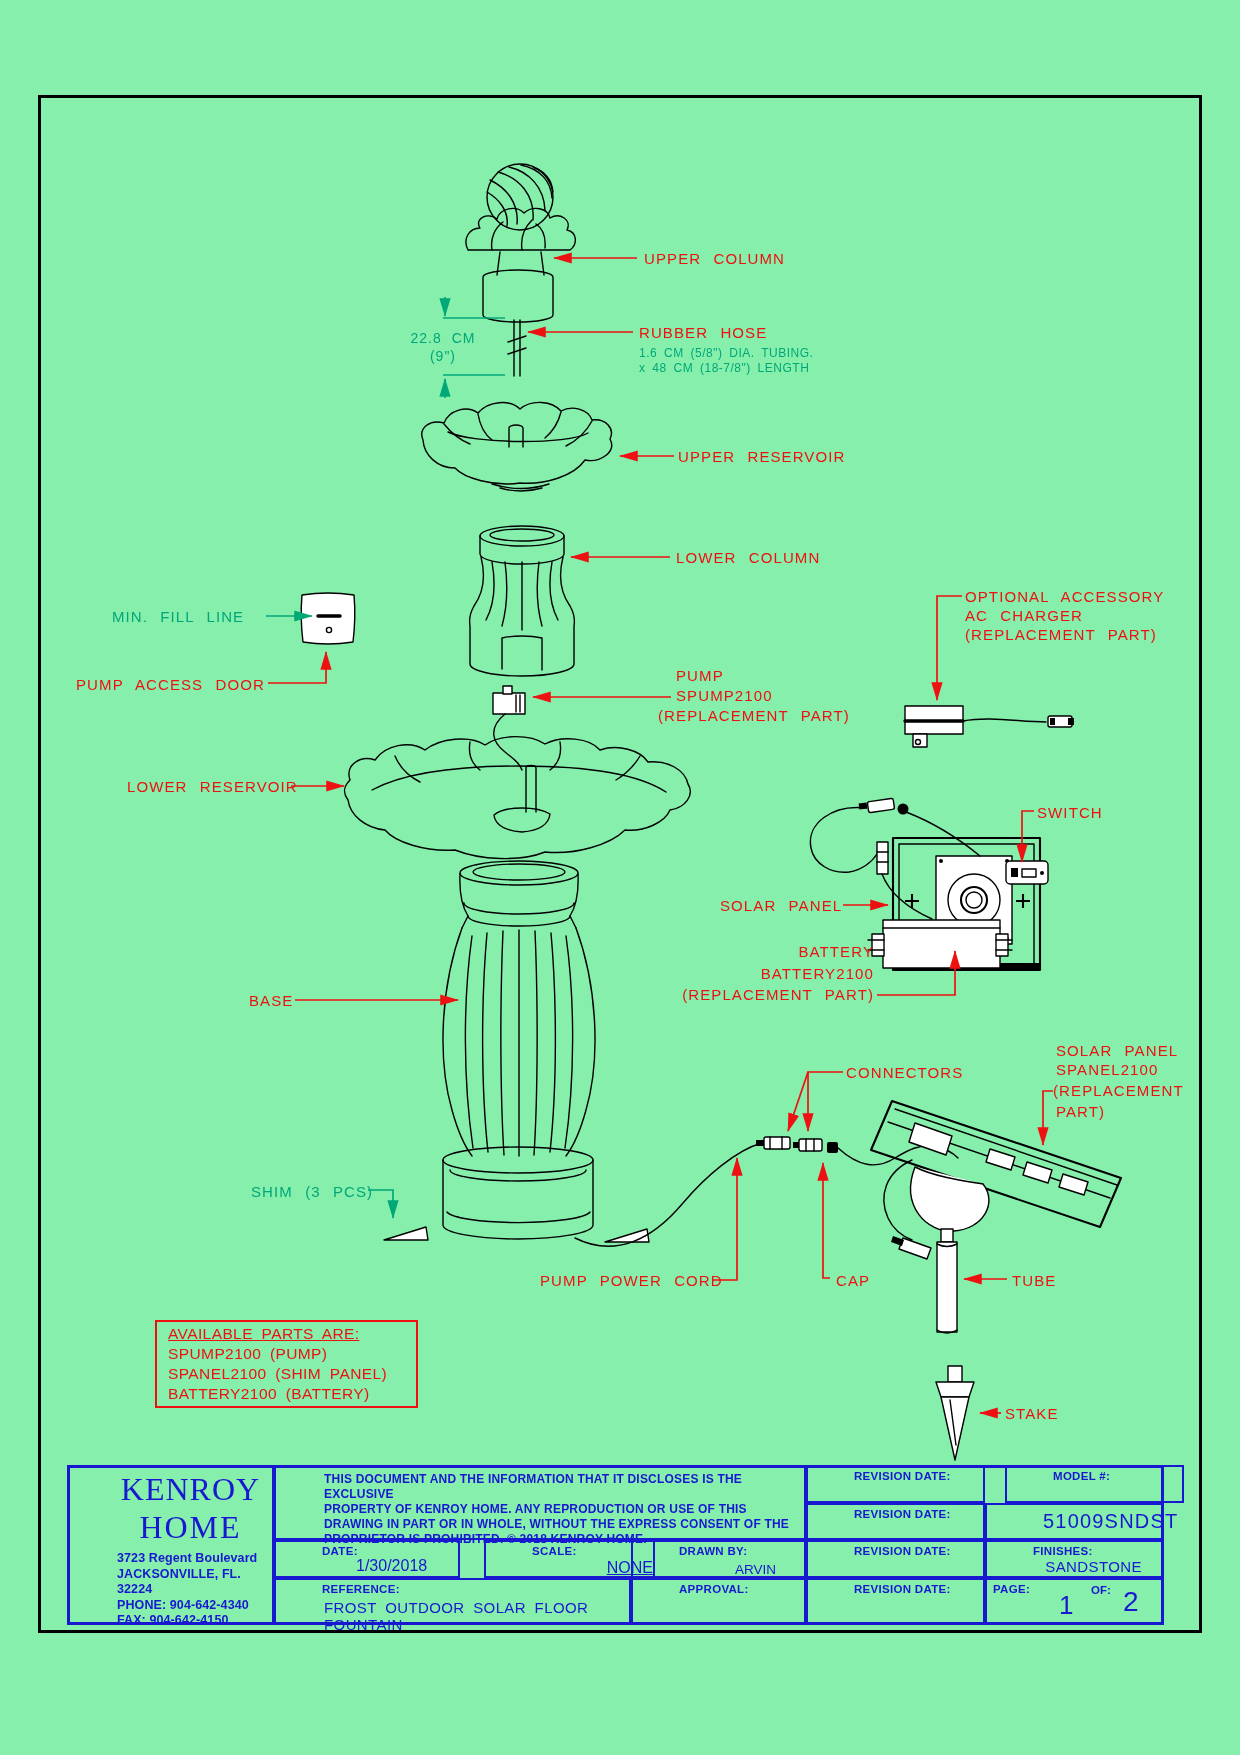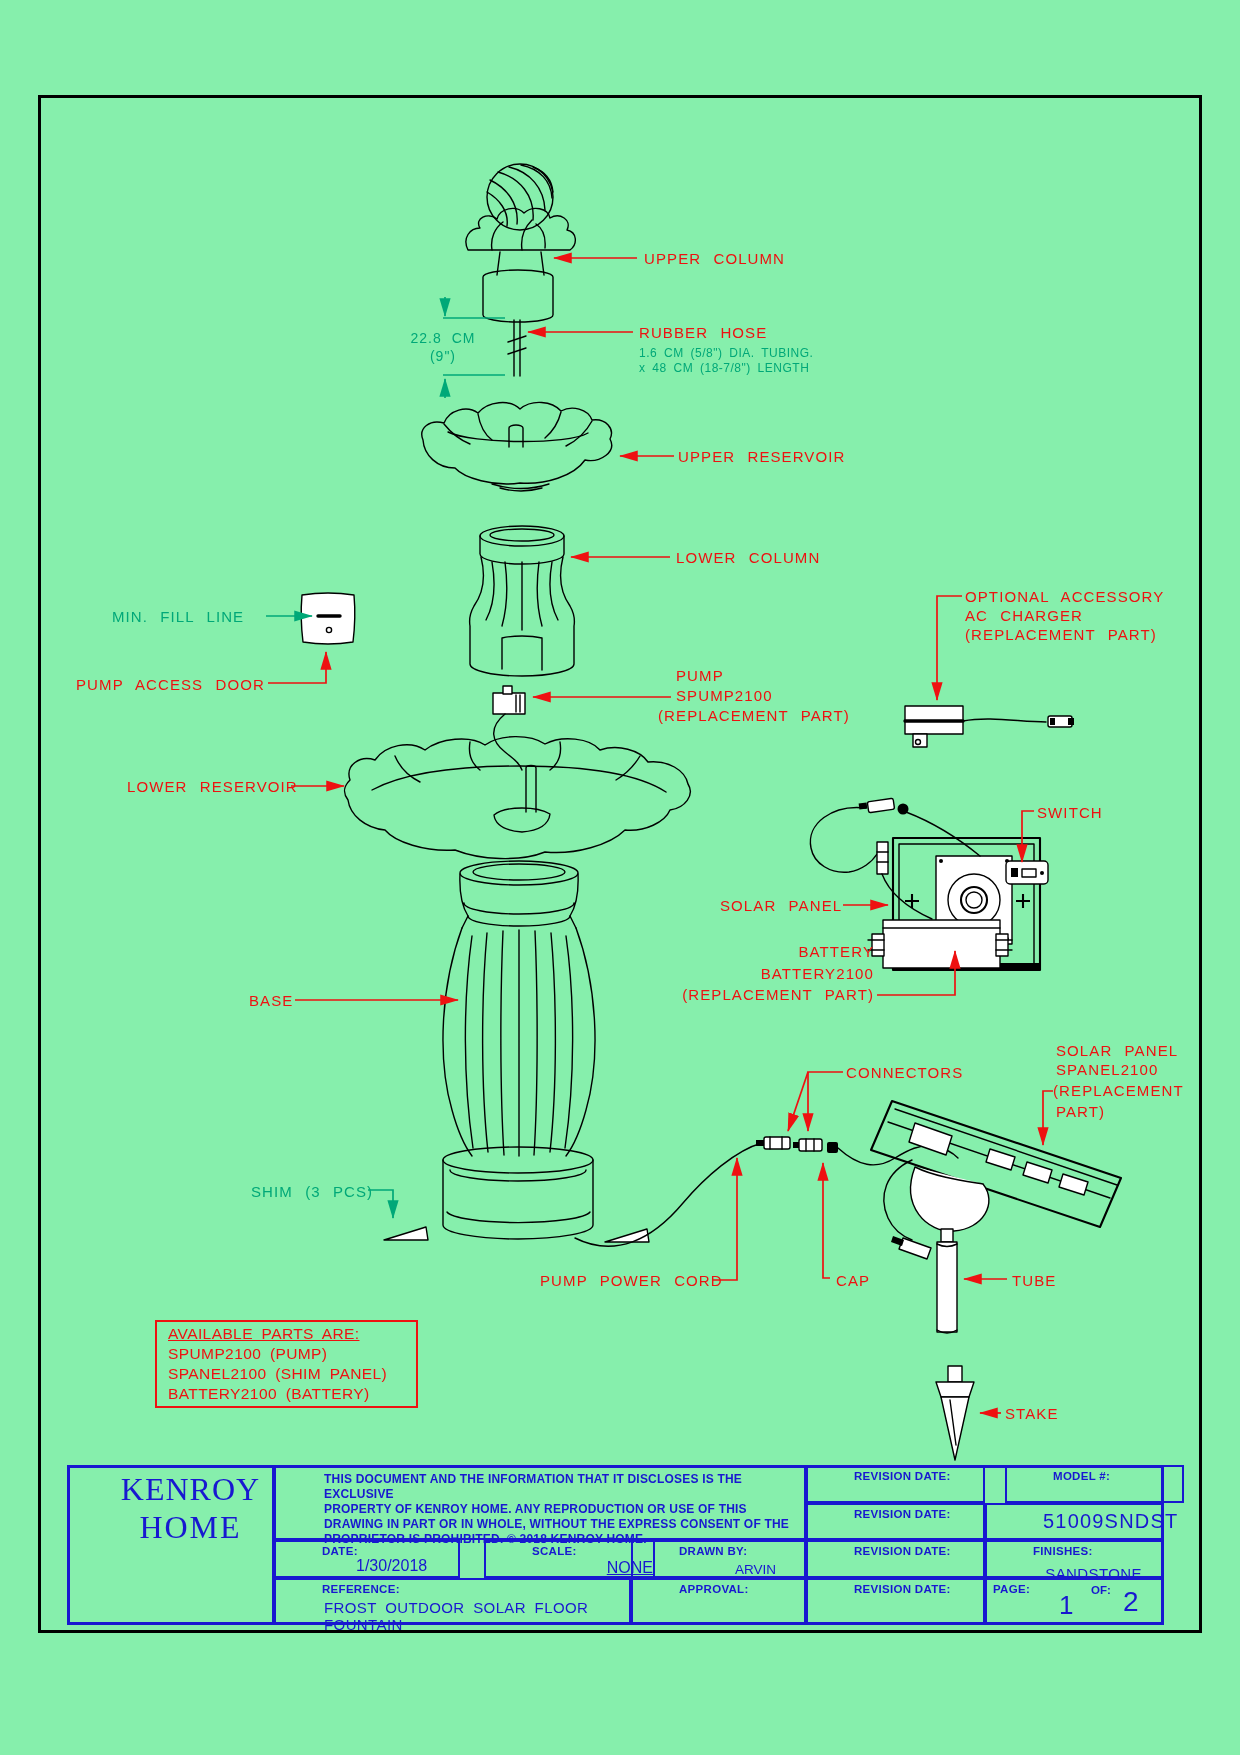--- a/index.html
+++ b/index.html
@@ -46,21 +46,21 @@
   .brand{text-align:center;font-family:"Liberation Serif",serif;}
   .brand .n1{font-size:32px;letter-spacing:1px;margin-top:4px;}
   .brand .n2{font-size:32px;letter-spacing:2px;margin-top:1px;}
   .addr{font-size:12.5px;font-weight:700;text-align:left;padding-left:8px;line-height:15.5px;margin-top:5px;letter-spacing:.1px;}
   .legal{font-size:12px;font-weight:700;line-height:15px;padding:5px 0 0 8px;letter-spacing:.2px;}
   .v-date{font-size:16px;padding-left:40px;margin-top:0;}
   .v-scale{font-size:16px;text-align:right;margin-top:2px;text-decoration:underline;}
   .v-drawn{font-size:13.5px;text-align:right;padding-right:28px;margin-top:5px;}
   .v-ref{font-size:15px;padding-left:8px;margin-top:4px;letter-spacing:.4px;word-spacing:4px;}
   .v-model{font-size:20px;padding-left:16px;margin-top:5px;letter-spacing:1.2px;}
-  .v-fin{font-size:15px;text-align:right;padding-right:20px;margin-top:8px;letter-spacing:.4px;}
+  .v-fin{font-size:15px;text-align:right;padding-right:20px;margin-top:1px;letter-spacing:.4px;}
   .pg-big1{position:absolute;left:72px;top:10px;font-size:26px;}
   .pg-of{position:absolute;left:104px;top:4px;font-size:11.5px;font-weight:700;}
   .pg-big2{position:absolute;left:136px;top:6px;font-size:28px;}
 </style>
 </head>
 <body>
 
 <div class="stage">
   <div class="sheet-border"></div>
 
@@ -300,20 +300,26 @@
     <div class="parts-title">AVAILABLE PARTS ARE:</div>
     <div>SPUMP2100 (PUMP)</div>
     <div>SPANEL2100 (SHIM PANEL)</div>
     <div>BATTERY2100 (BATTERY)</div>
   </div>
 
   <div class="tb">
     <div class="cell brand" style="left:0;top:0;width:207px;height:160px;">
       <div class="n1">KENROY</div>
       <div class="n2">HOME</div>
+      <div class="addr" style="font-family:'Liberation Sans',sans-serif;">
+        <div>3723 Regent Boulevard</div>
+        <div>JACKSONVILLE, FL. 32224</div>
+        <div>PHONE: 904-642-4340</div>
+        <div>FAX: 904-642-4150</div>
+      </div>
     </div>
 
     <div class="cell" style="left:207px;top:0;width:532px;height:75px;">
       <div class="legal">
         <div>THIS DOCUMENT AND THE INFORMATION THAT IT DISCLOSES IS THE EXCLUSIVE</div>
         <div>PROPERTY OF KENROY HOME. ANY REPRODUCTION OR USE OF THIS</div>
         <div>DRAWING IN PART OR IN WHOLE, WITHOUT THE EXPRESS CONSENT OF THE</div>
         <div>PROPRIETOR IS PROHIBITED. © 2018 KENROY HOME.</div>
       </div>
     </div>

